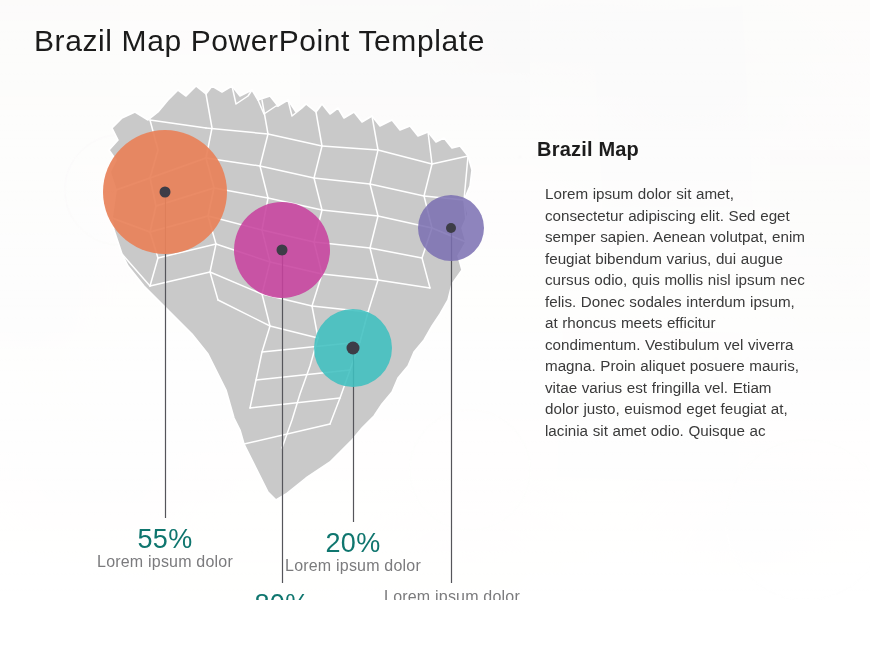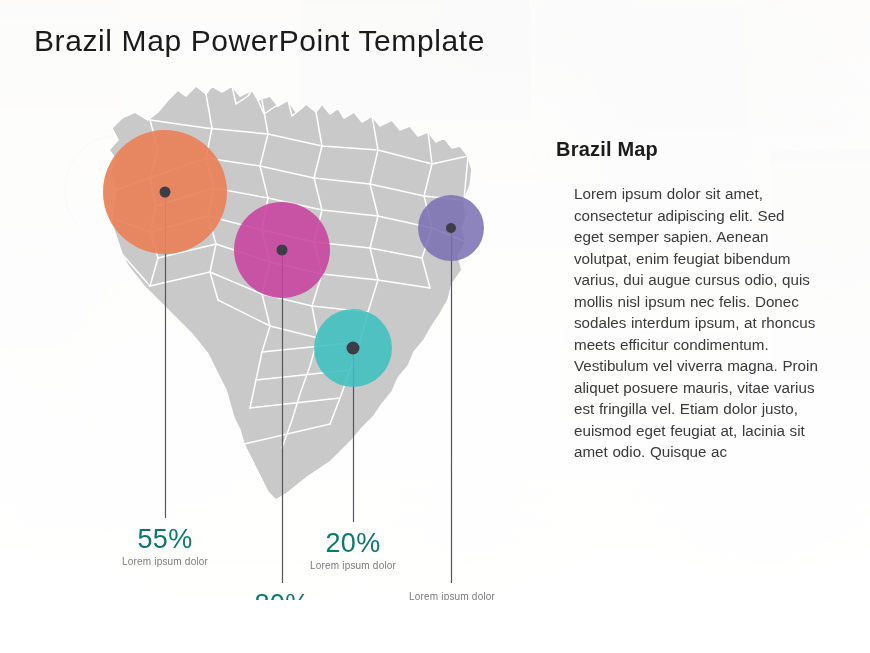--- a/index.html
+++ b/index.html
@@ -50,55 +50,55 @@
     left: 0px;
     top: 0px;
     width: 540px;
     height: 653px;
   }
   #brazil-map { position: absolute; left: 0; top: 0; }
 
   
   #text-panel {
     position: absolute;
-    left: 556px;
+    left: 537px;
     top: 138px;
     width: 280px;
   }
   #panel-heading {
     font-size: 20px;
     font-weight: bold;
     color: #1c1c1c;
     margin: 0 0 22px 0;
     letter-spacing: 0.2px;
   }
   #panel-body {
     font-size: 15.2px;
     line-height: 21.5px;
     color: #3a3a3a;
-    margin: 18px;
+    margin: 8px;
     text-align: left;
     word-spacing: 0.4px;
   }
 
   
   .callout {
     position: absolute;
     text-align: center;
     white-space: nowrap;
   }
   .callout .pct {
     font-size: 27px;
     font-weight: 400;
     color: #0f766e;
     line-height: 30px;
     letter-spacing: 0.3px;
   }
   .callout .sub {
-    font-size: 10px;
+    font-size: 16px;
     color: #7b7b7d;
     line-height: 16px;
     letter-spacing: 0.2px;
   }
 </style>
 </head>
 <body>
 
 <div id="slide">
 

